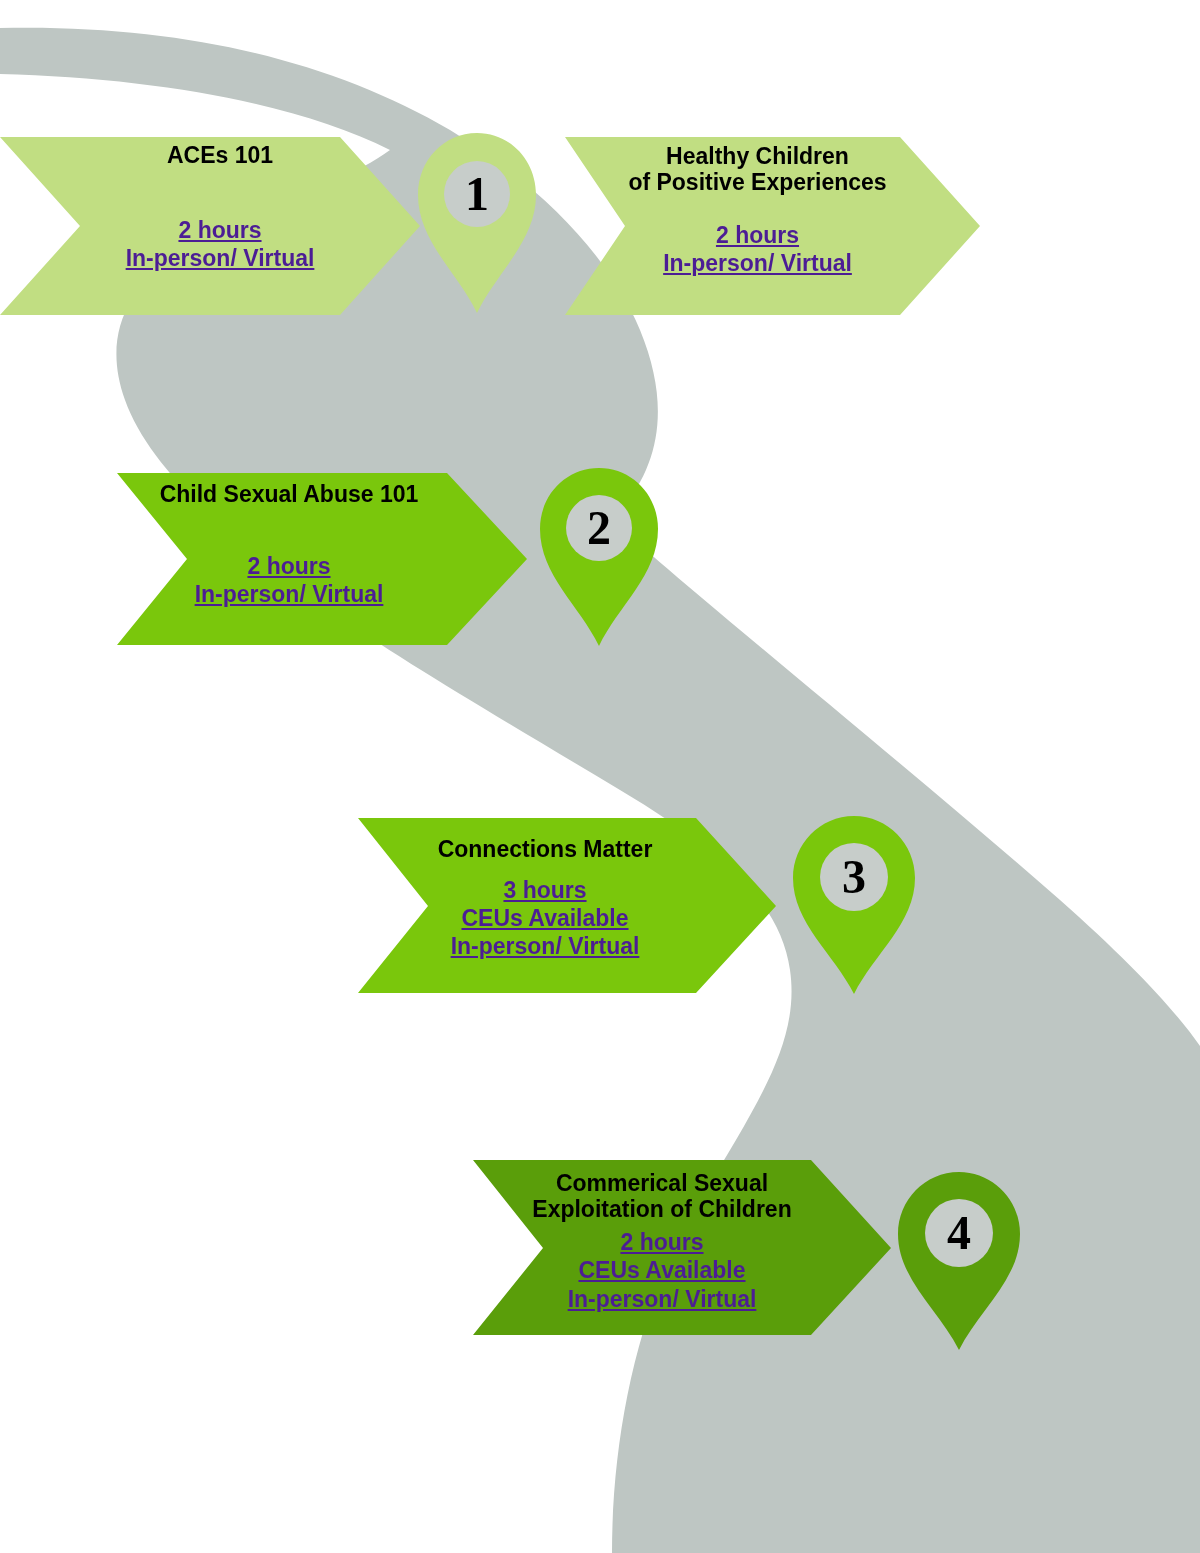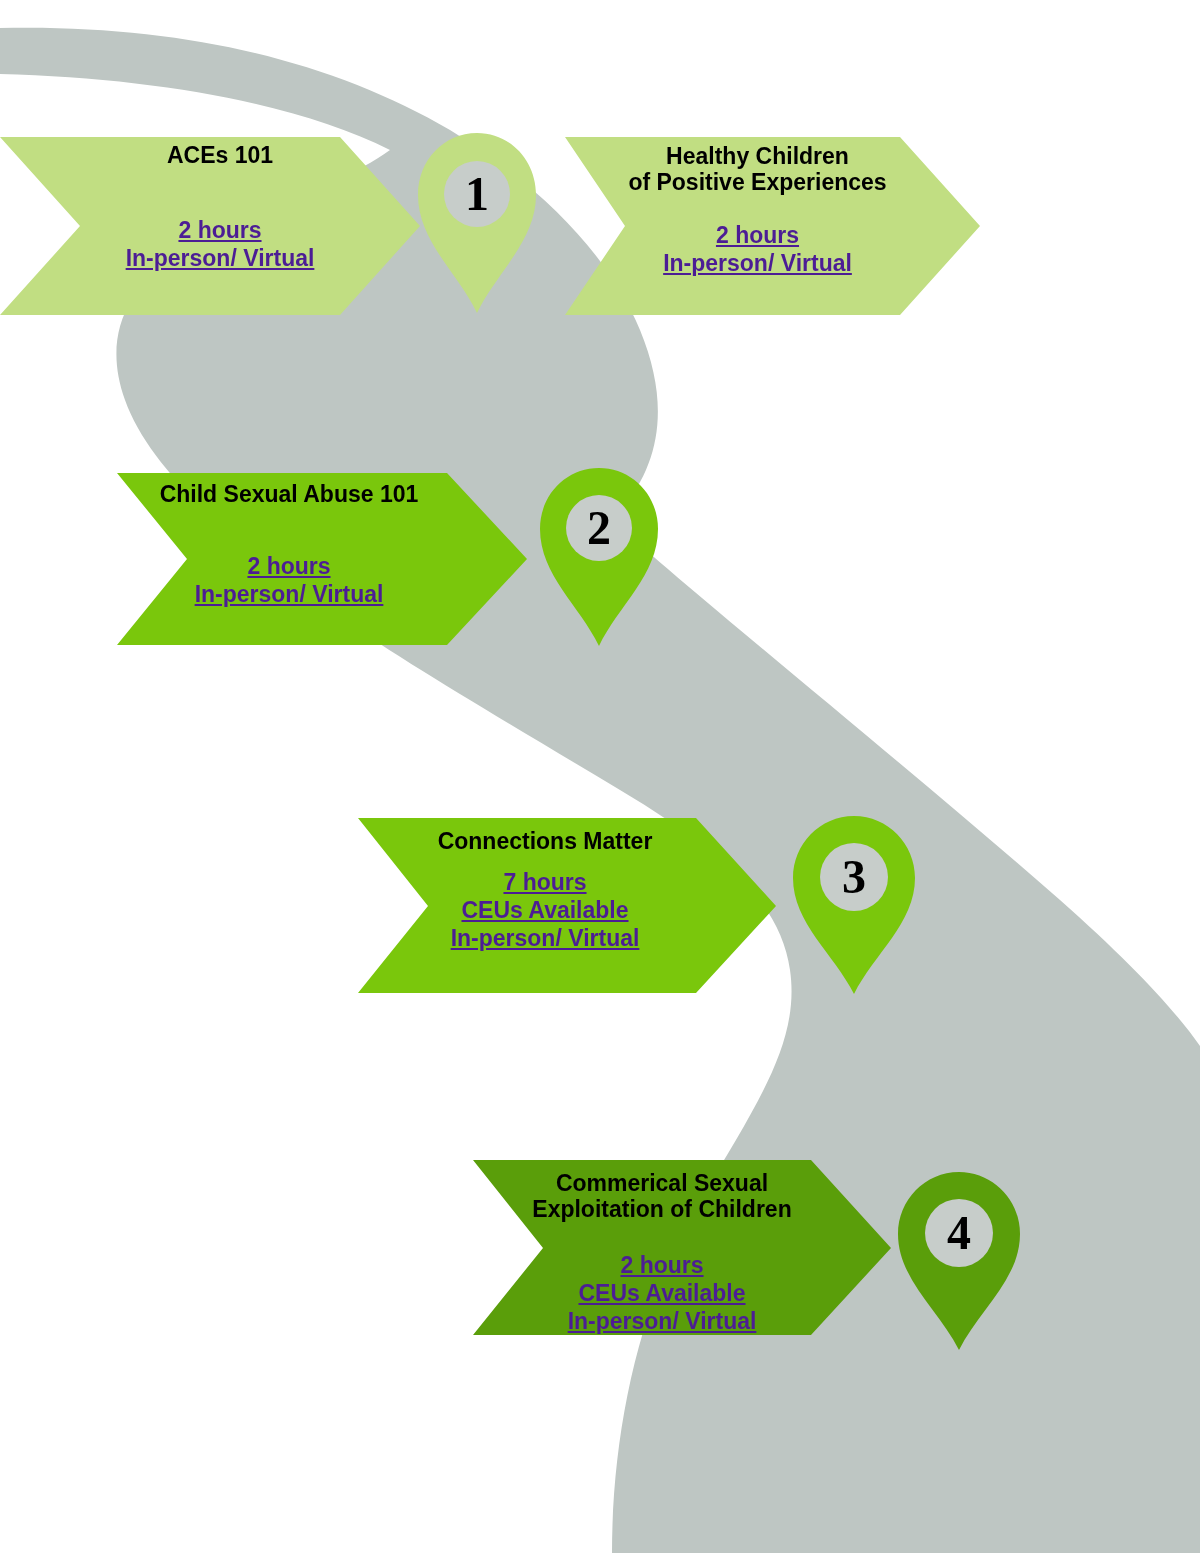--- a/index.html
+++ b/index.html
@@ -136,40 +136,40 @@
       <circle cx="59" cy="60" r="33" fill="#c7cdca"></circle>
     </svg>
     <div class="pin-number" style="left:0; top:25px; width:118px; height:70px; font-size:48px;">2</div>
   </div>
 
   <div class="step">
     <svg class="banner-shape" style="position:absolute; left:358px; top:818px;" width="418" height="175" viewBox="0 0 418 175" xmlns="http://www.w3.org/2000/svg" aria-hidden="true">
       <polygon points="0,0 338,0 418,88 338,175 0,175 70,88" fill="#7ac70c"></polygon>
     </svg>
     <div class="banner" style="left:380px; top:820px; width:330px; height:173px;">
-      <div class="banner-title" style="font-size:23px; margin-top:8px;">Connections Matter</div>
-      <div class="banner-detail" style="font-size:23px; margin-top:14px;">7 hours
+      <div class="banner-title" style="font-size:23px; margin-top:16px;">Connections Matter</div>
+      <div class="banner-detail" style="font-size:23px; margin-top:14px;">3 hours
 CEUs Available
 In-person/ Virtual</div>
     </div>
   </div>
 
   <div class="pin" style="left:793px; top:816px; width:122px; height:178px;">
     <svg width="122" height="178" viewBox="0 0 122 178" xmlns="http://www.w3.org/2000/svg" aria-hidden="true">
       <path fill="#7ac70c" d="M 61,178 C 41,138 0,107 0,62 C 0,28 27,0 61,0 C 95,0 122,28 122,62 C 122,107 81,138 61,178 Z"></path>
       <circle cx="61" cy="61" r="34" fill="#c7cdca"></circle>
     </svg>
     <div class="pin-number" style="left:0; top:26px; width:122px; height:70px; font-size:48px;">3</div>
   </div>
 
   <div class="step">
     <svg class="banner-shape" style="position:absolute; left:473px; top:1160px;" width="418" height="175" viewBox="0 0 418 175" xmlns="http://www.w3.org/2000/svg" aria-hidden="true">
       <polygon points="0,0 338,0 418,88 338,175 0,175 70,88" fill="#5a9e0a"></polygon>
     </svg>
-    <div class="banner" style="left:492px; top:1162px; width:340px; height:173px;justify-content:space-between;">
+    <div class="banner" style="left:492px; top:1162px; width:340px; height:173px;">
       <div class="banner-title" style="font-size:23px; margin-top:8px;">Commerical Sexual
 Exploitation of Children</div>
       <div class="banner-detail" style="font-size:23px; margin-top:6px;">2 hours
 CEUs Available
 In-person/ Virtual</div>
     </div>
   </div>
 
   <div class="pin" style="left:898px; top:1172px; width:122px; height:178px;">
     <svg width="122" height="178" viewBox="0 0 122 178" xmlns="http://www.w3.org/2000/svg" aria-hidden="true">

